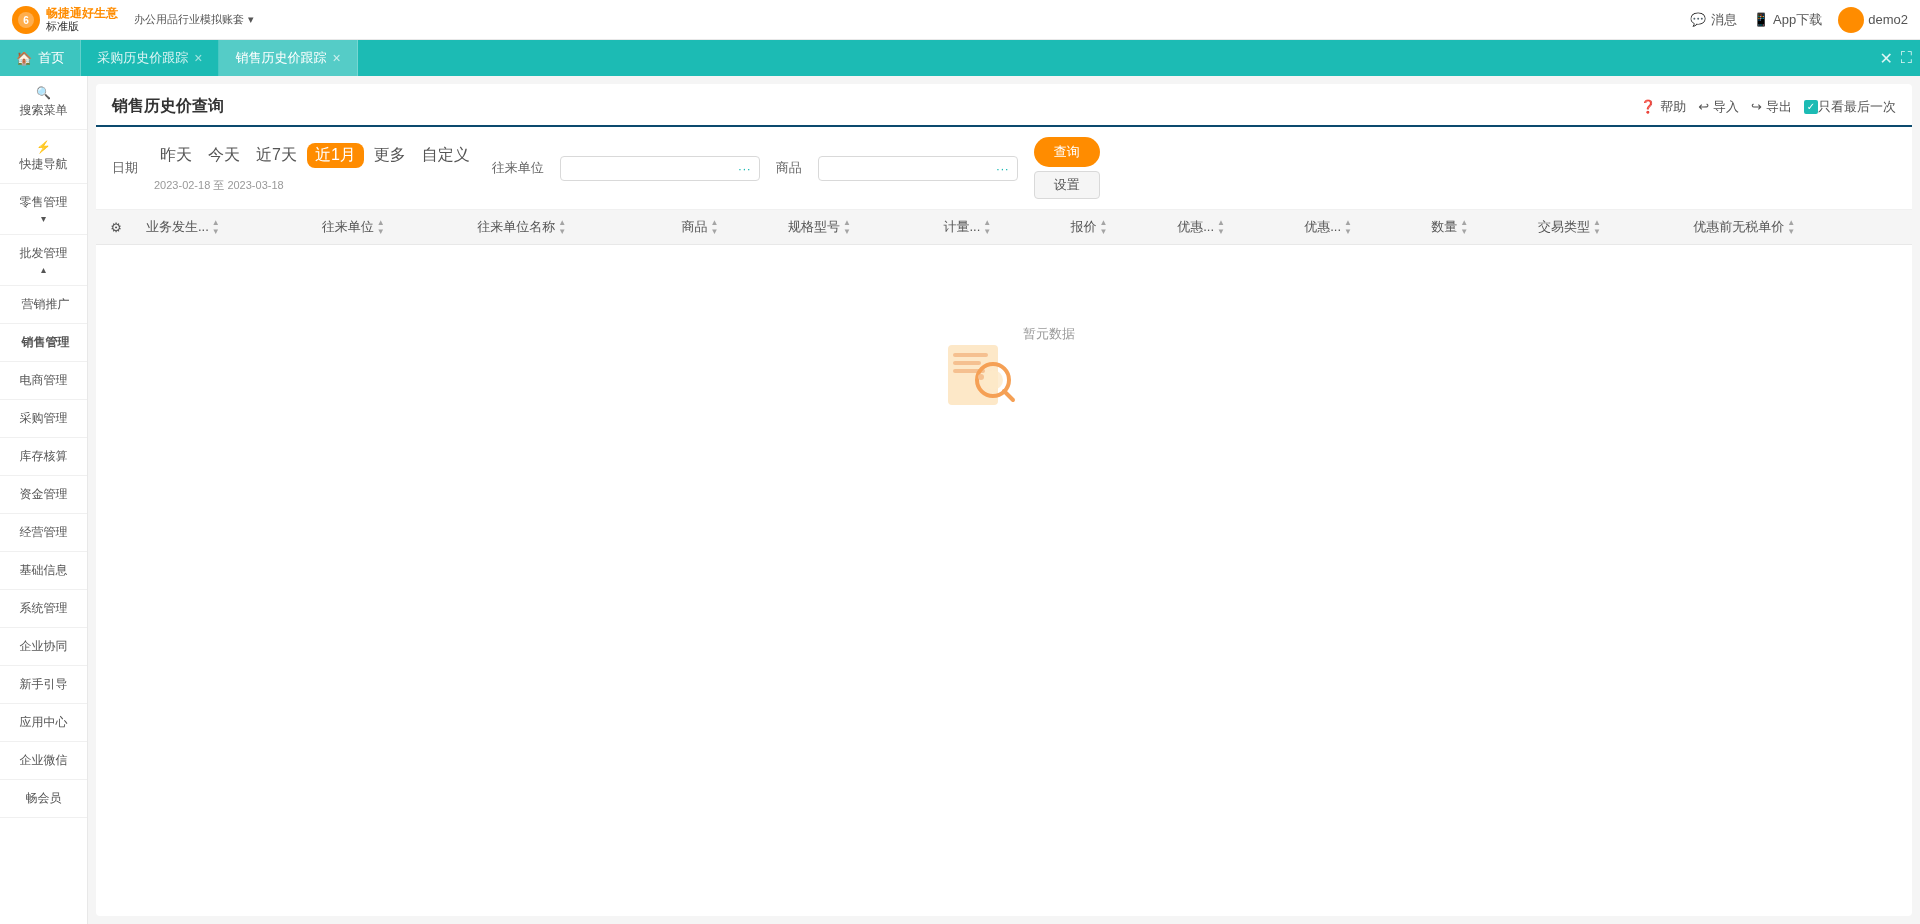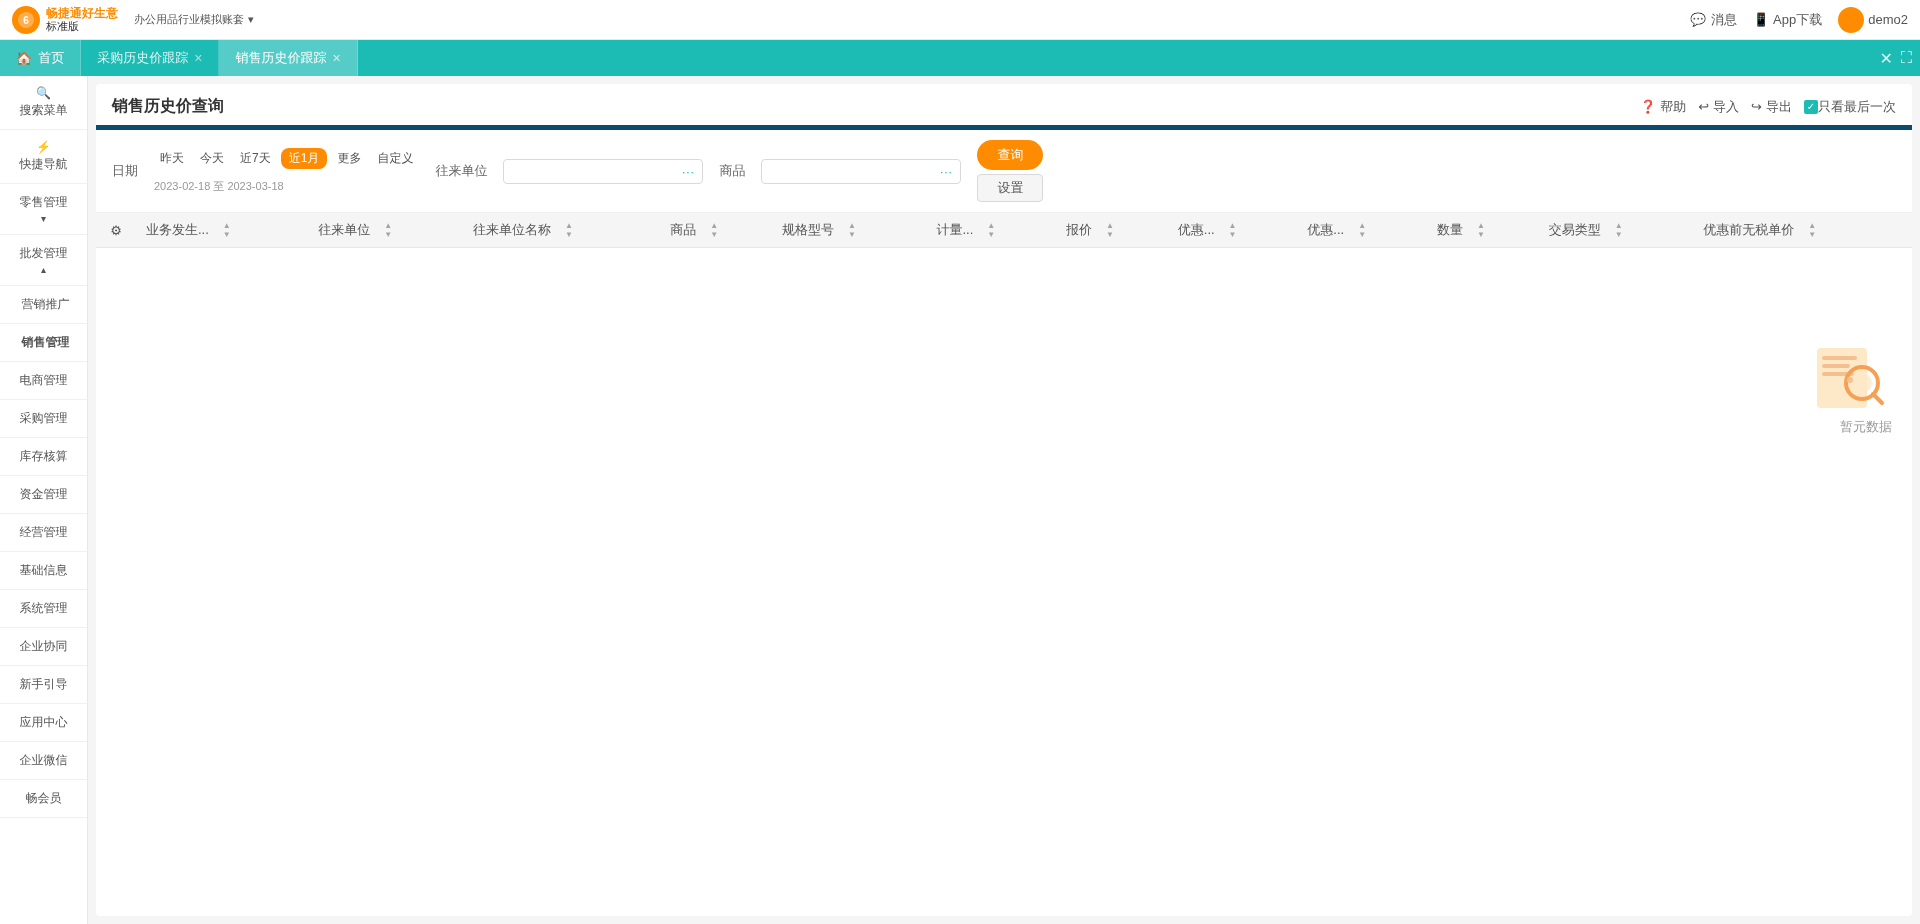--- a/index.html
+++ b/index.html
@@ -94,21 +94,21 @@
       margin: 8px;
       border-radius: 4px;
       display: flex;
       flex-direction: column;
       overflow: hidden;
     }
 
     
     .page-header {
       padding: 12px 16px 8px;
-      border-bottom: 5px solid #0c4a6e;
+      border-bottom: 2px solid #0c4a6e;
       display: flex;
       align-items: center;
       justify-content: space-between;
     }
     .page-title { font-size: 16px; font-weight: 600; color: #333; }
     .page-actions { display: flex; align-items: center; gap: 12px; font-size: 13px; color: #555; }
     .page-actions .action-btn { display: flex; align-items: center; gap: 4px; cursor: pointer; }
     .checkbox-label { display: flex; align-items: center; }
     .checkbox-teal { width: 14px; height: 14px; background: #1cbbb4; border-radius: 2px; display: flex; align-items: center; justify-content: center; }
     .checkbox-teal::after { content: "✓"; color: white; font-size: 10px; }
@@ -119,21 +119,21 @@
       border-bottom: 1px solid #f0f0f0;
       display: flex;
       align-items: center;
       gap: 16px;
       flex-wrap: wrap;
     }
     .filter-group { display: flex; align-items: center; gap: 16px; }
     .filter-label { color: #666; font-size: 13px; white-space: nowrap; }
     .date-filter { display: flex; align-items: flex-start; flex-direction: column; gap: 2px; }
     .date-tabs { display: flex; align-items: center; gap: 4px; }
-    .date-tab { padding: 2px 6px; border-radius: 3px; cursor: pointer; font-size: 12px; color: #555; }
+    .date-tab { padding: 2px 6px; border-radius: 3px; cursor: pointer; font-size: 16px; color: #555; }
     .date-tab.active { background: #ff8c00; color: white; border-radius: 8px; padding: 2px 8px; }
     .date-range { font-size: 11px; color: #999; margin-top: 8px; }
     .filter-input { border: 1px solid #d9d9d9; border-radius: 4px; padding: 4px 8px; font-size: 13px; color: #333; width: 200px; display: flex; align-items: center; justify-content: space-between; cursor: pointer; }
     .filter-input .dots { color: #1cbbb4; }
     .query-btn { background: #ff8c00; color: white; border: none; padding: 6px 20px; border-radius: 15px; cursor: pointer; font-size: 13px; font-family: inherit; }
     .setting-btn { background: #f5f5f5; color: #555; border: 1px solid #d9d9d9; padding: 4px 12px; border-radius: 4px; cursor: pointer; font-size: 13px; font-family: inherit; }
     .btn-group { display: flex; flex-direction: column; gap: 4px; }
 
     
     .table-area { flex: 1; overflow: auto; }
@@ -141,30 +141,30 @@
     thead tr { background: #f5f5f5; }
     thead th {
       padding: 8px 10px;
       text-align: left;
       color: #555;
       font-weight: 500;
       border-bottom: 1px solid #e8e8e8;
       white-space: nowrap;
       position: relative;
     }
-    thead th .col-header { display: flex; align-items: center; gap: 14px; }
+    thead th .col-header { display: flex; align-items: center; gap: 3px; }
     thead th .sort-arrows { display: flex; flex-direction: column; gap: 1px; opacity: 0.5; }
     thead th .sort-arrows span { font-size: 8px; line-height: 1; }
     .settings-col { width: 40px; text-align: center; }
 
     
     .empty-state {
       display: flex;
-      flex-direction: column;
-      align-items: flex-end;
+      flex-direction: row;
+      align-items: flex-start;
       justify-content: center;
       padding: 80px 20px;
       flex: 1;
     }
     .empty-text { color: #999; font-size: 13px; }
 
     
     .empty-illustration {
       width: 90px;
       height: 90px;

